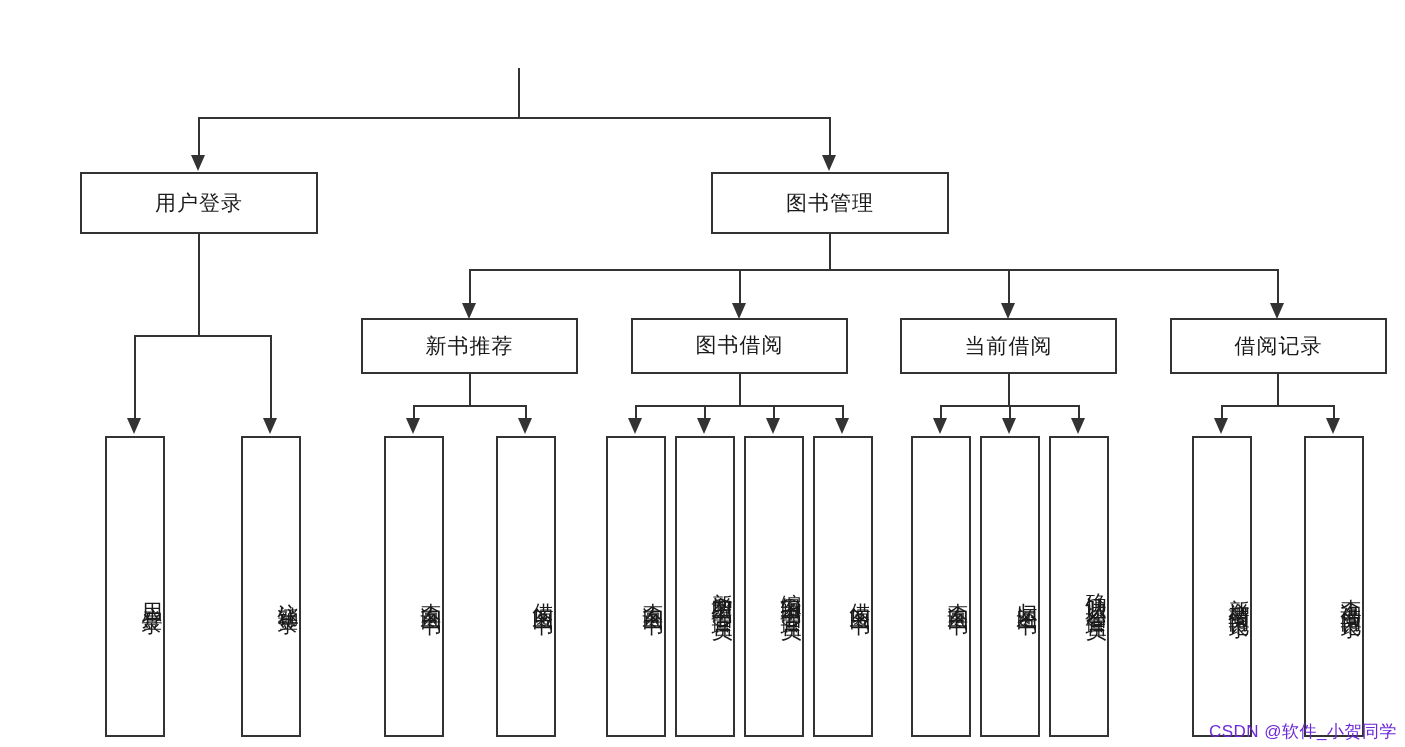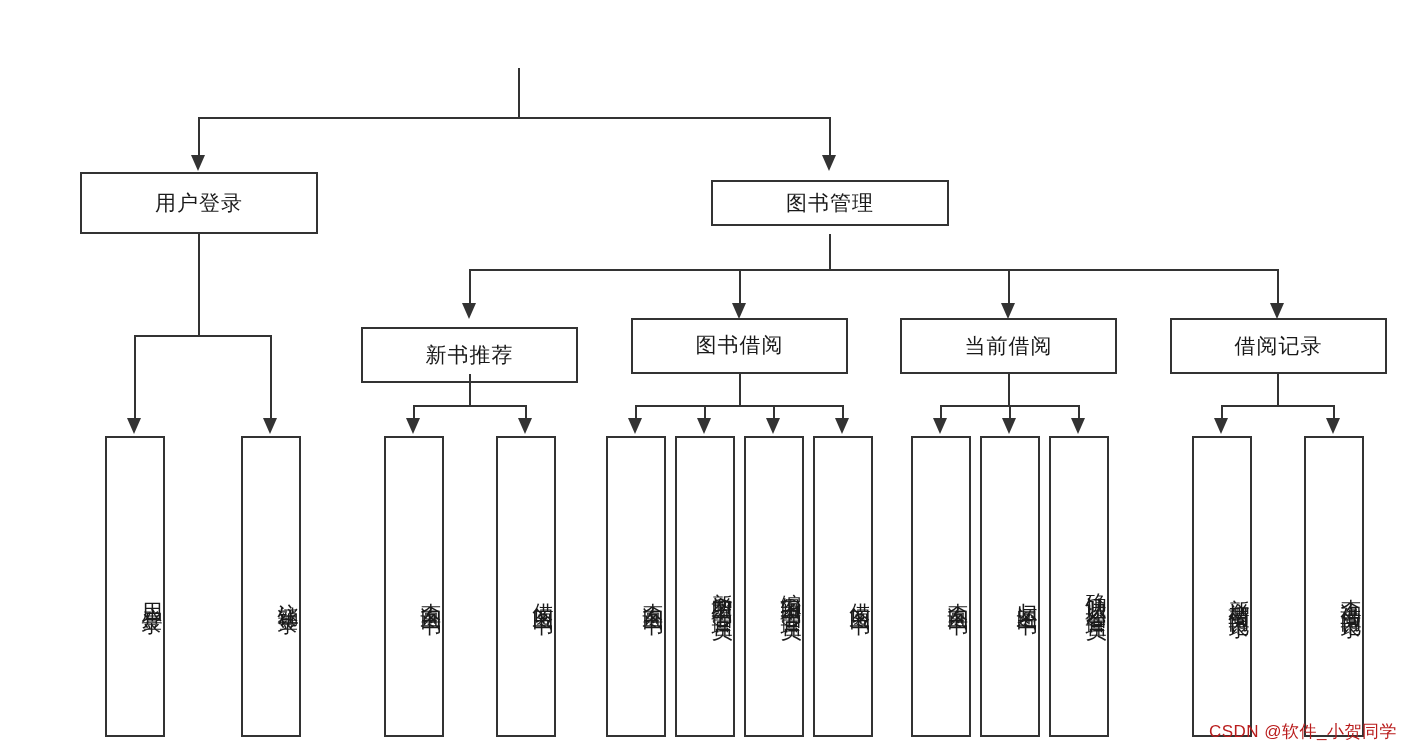--- a/index.html
+++ b/index.html
@@ -68,21 +68,21 @@
     border-left: 7px solid transparent;
     border-right: 7px solid transparent;
     border-top: 16px solid #333333;
   }
   
   #watermark {
     position: absolute;
     right: 8px;
     bottom: 4px;
     font-size: 17px;
-    color: #b91c1c;
+    color: #6d28d9;
     white-space: nowrap;
     letter-spacing: 0.5px;
     margin-left: 48px;
   }
 </style>
 </head>
 <body>
 
 <div id="canvas">
 
@@ -92,21 +92,21 @@
   <div class="line hline" style="left:198px; top:117px; width:632px;"></div>
 
   <div class="line vline" style="left:198px; top:117px; height:40px;"></div>
   <div class="arrow" style="left:191px; top:155px;"></div>
   <div class="line vline" style="left:829px; top:117px; height:40px;"></div>
   <div class="arrow" style="left:822px; top:155px;"></div>
 
   <div class="box h" style="left:80px; top:172px; width:238px; height:62px;">
     <span>用户登录</span>
   </div>
-  <div class="box h" style="left:711px; top:180px; width:238px; height:46px;">
+  <div class="box h" style="left:711px; top:172px; width:238px; height:62px;">
     <span>图书管理</span>
   </div>
 
   <div class="line vline" style="left:198px; top:234px; height:101px;"></div>
   <div class="line hline" style="left:134px; top:335px; width:137px;"></div>
   <div class="line vline" style="left:134px; top:335px; height:85px;"></div>
   <div class="arrow" style="left:127px; top:418px;"></div>
   <div class="line vline" style="left:270px; top:335px; height:85px;"></div>
   <div class="arrow" style="left:263px; top:418px;"></div>
 
@@ -122,21 +122,21 @@
 
   <div class="line vline" style="left:469px; top:269px; height:36px;"></div>
   <div class="arrow" style="left:462px; top:303px;"></div>
   <div class="line vline" style="left:739px; top:269px; height:36px;"></div>
   <div class="arrow" style="left:732px; top:303px;"></div>
   <div class="line vline" style="left:1008px; top:269px; height:36px;"></div>
   <div class="arrow" style="left:1001px; top:303px;"></div>
   <div class="line vline" style="left:1277px; top:269px; height:36px;"></div>
   <div class="arrow" style="left:1270px; top:303px;"></div>
 
-  <div class="box h" style="left:361px; top:327px; width:217px; height:56px;">
+  <div class="box h" style="left:361px; top:318px; width:217px; height:56px;">
     <span>新书推荐</span>
   </div>
   <div class="box h" style="left:631px; top:318px; width:217px; height:56px;font-family:Liberation Serif, serif;">
     <span>图书借阅</span>
   </div>
   <div class="box h" style="left:900px; top:318px; width:217px; height:56px;">
     <span>当前借阅</span>
   </div>
   <div class="box h" style="left:1170px; top:318px; width:217px; height:56px;">
     <span>借阅记录</span>

